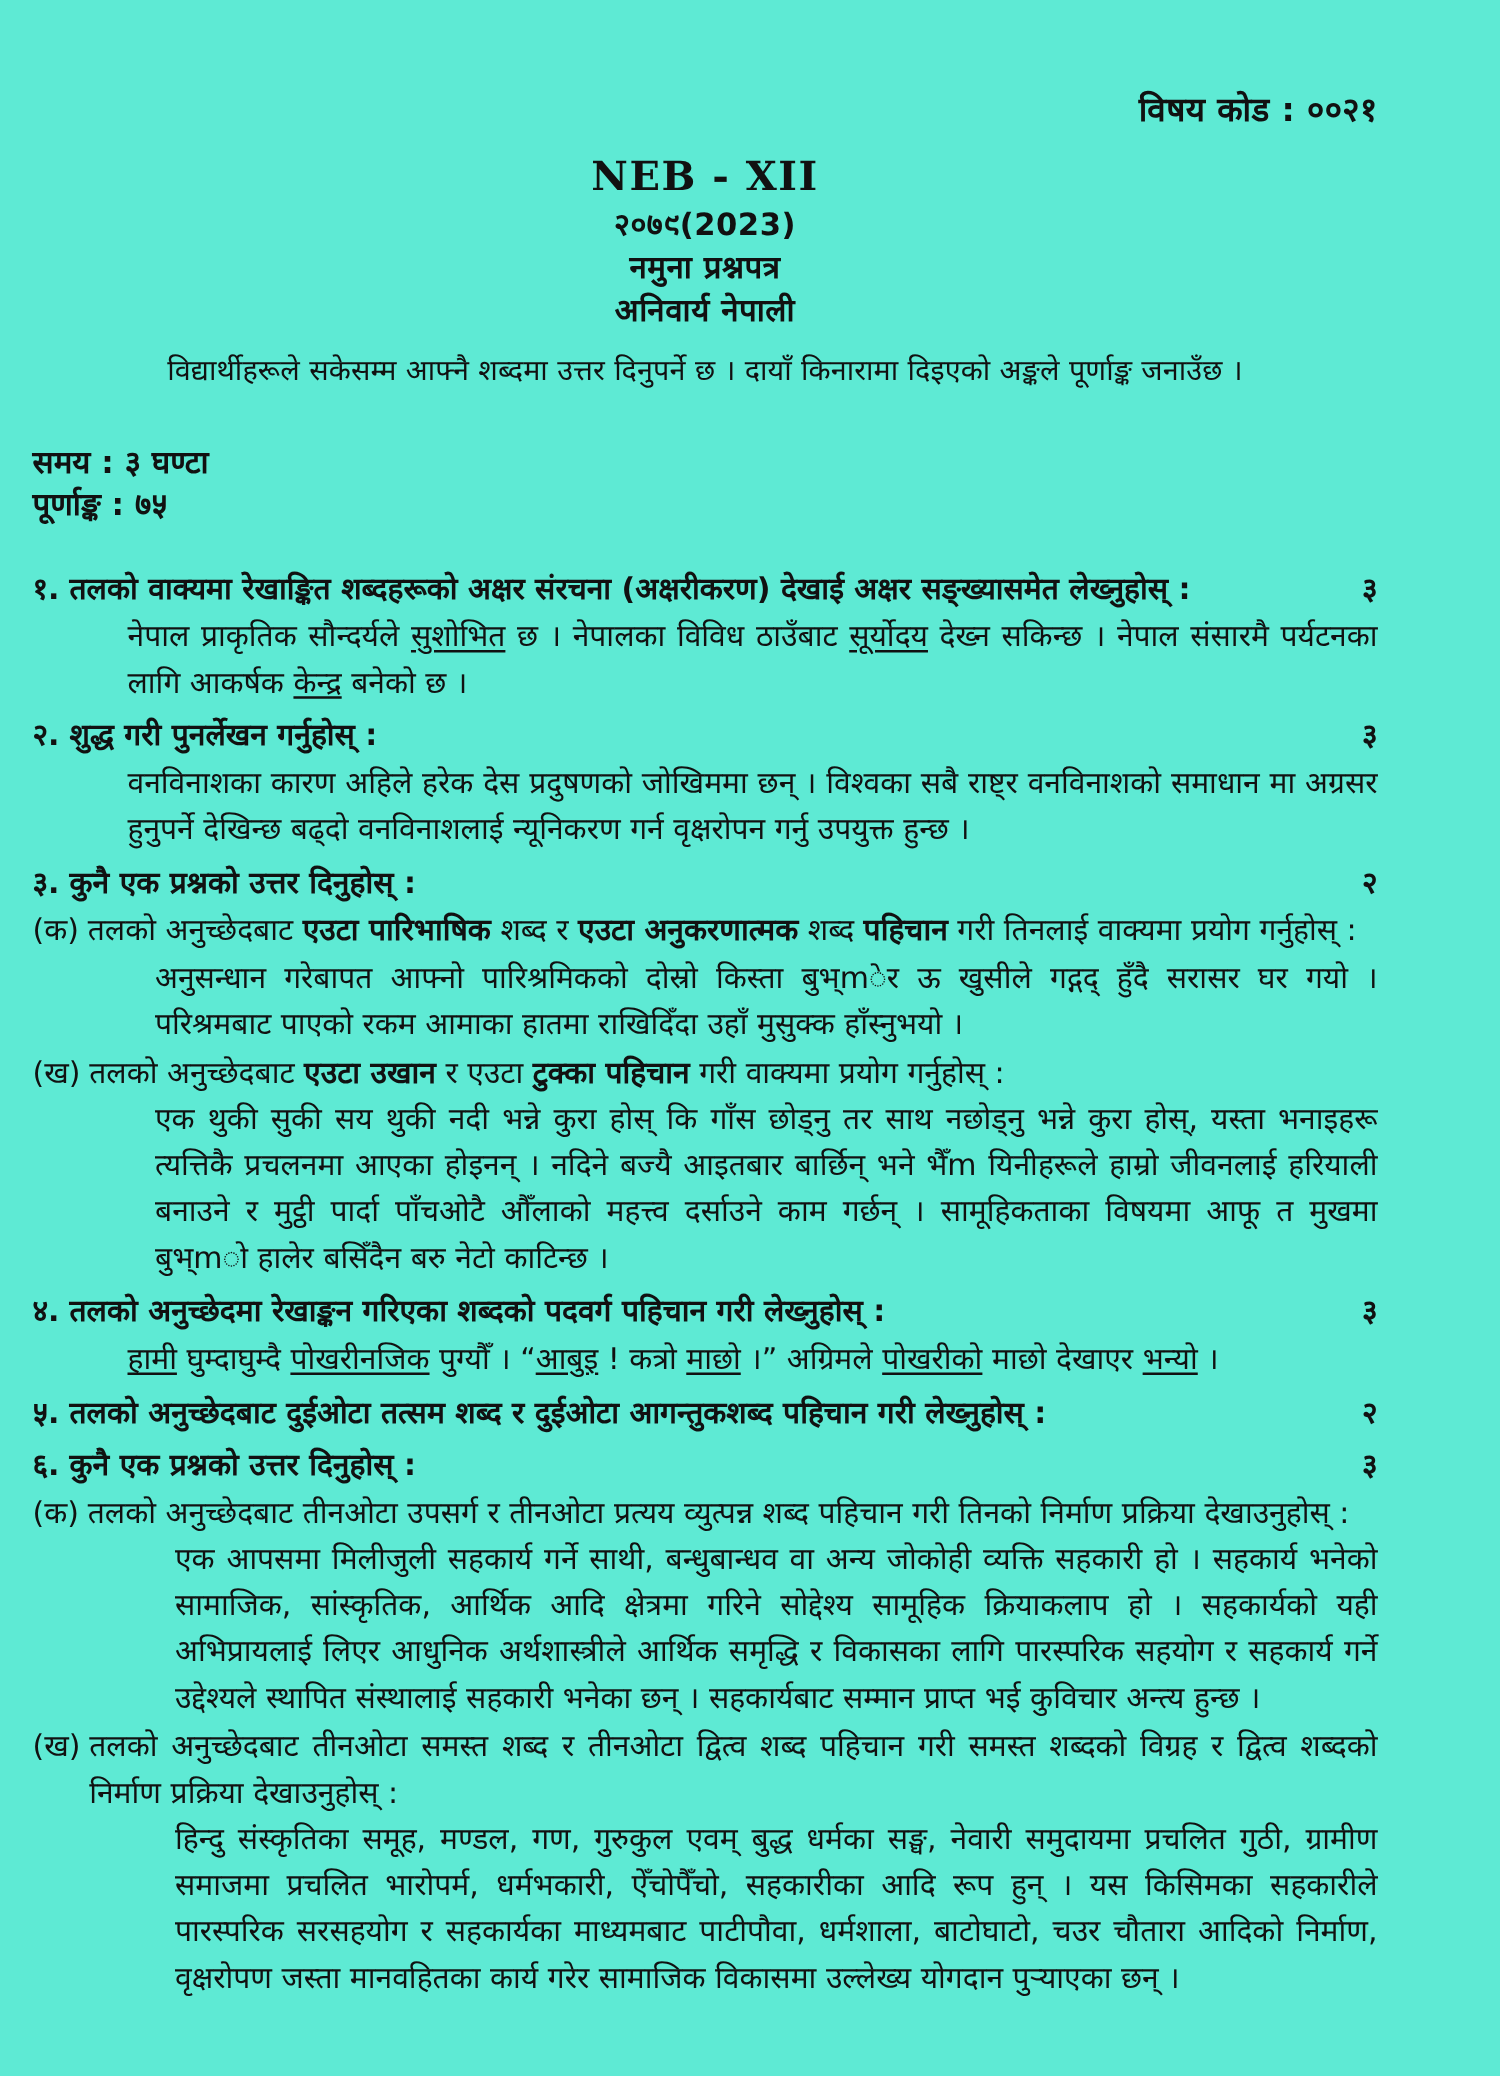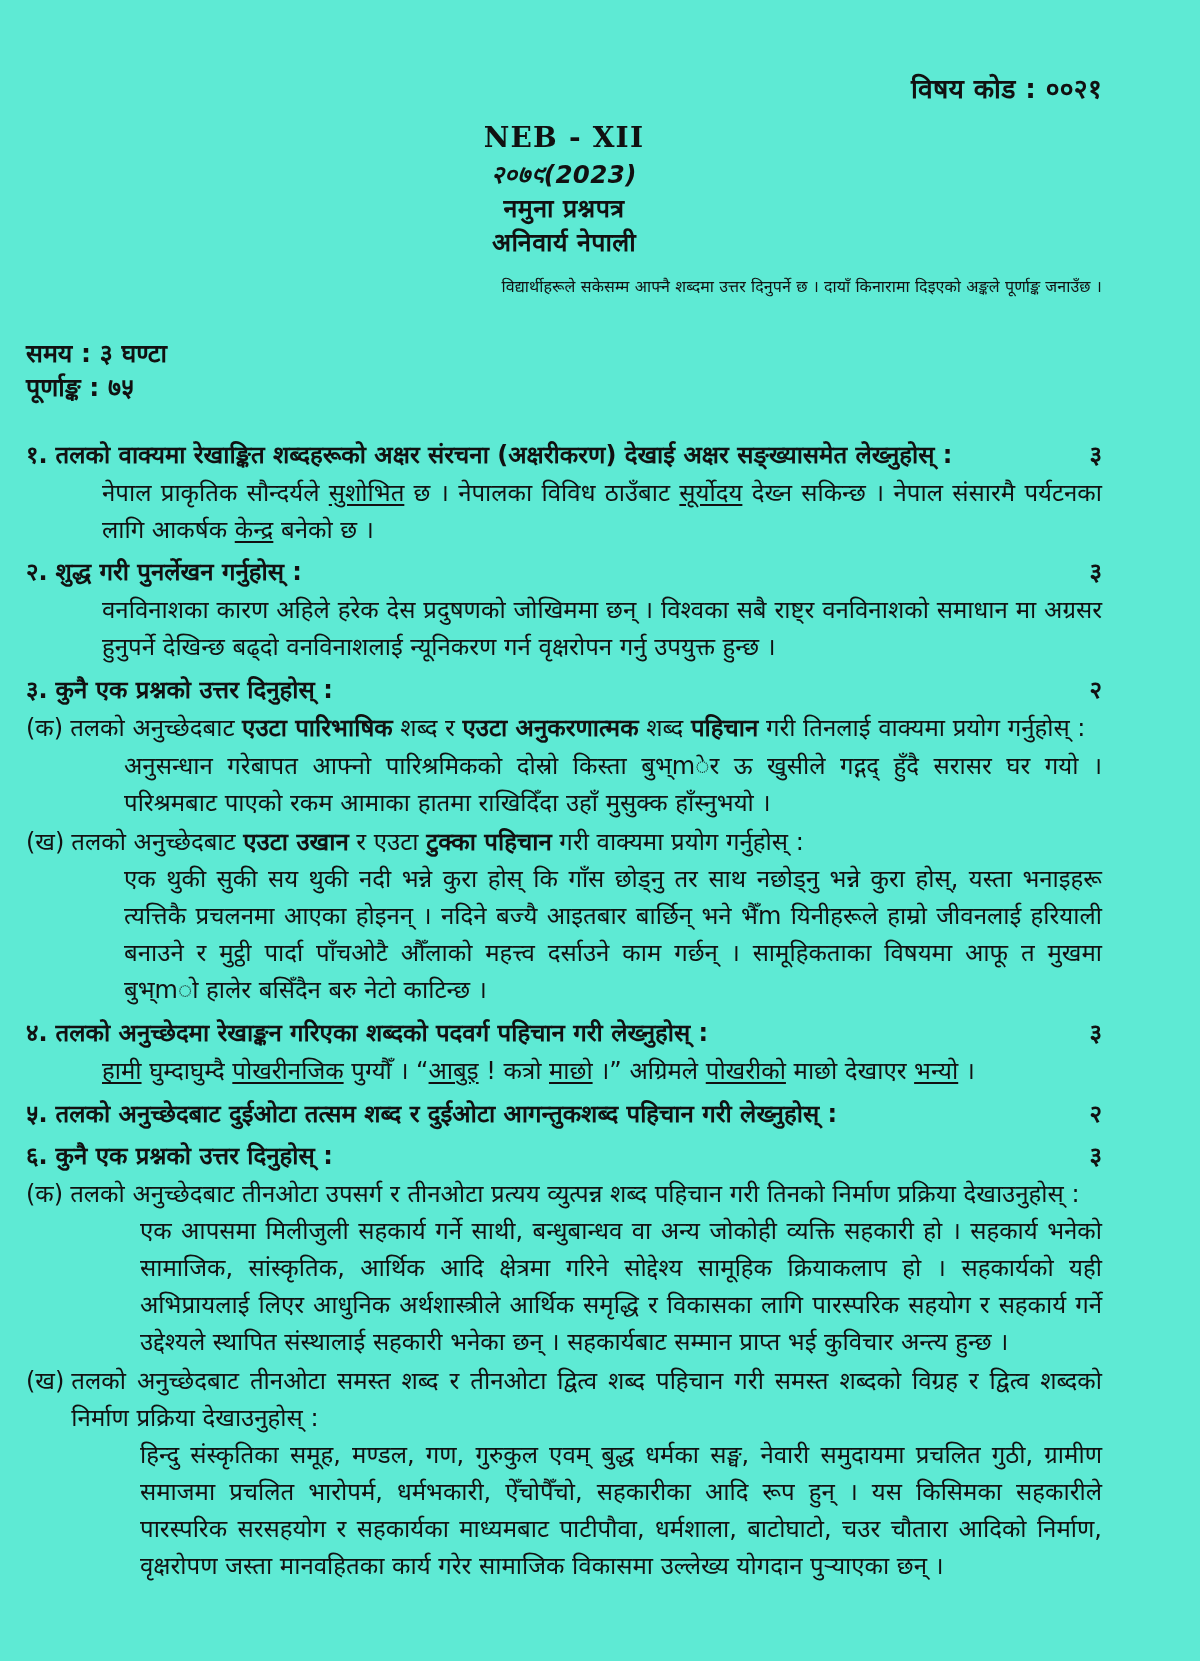--- a/index.html
+++ b/index.html
@@ -38,33 +38,32 @@
     margin: 0 0 8px 0;
   }
   .title-line {
     font-size: 25px;
     font-weight: 700;
     line-height: 1.38;
     letter-spacing: 0.4px;
   }
   .title-line.latin {
     font-family: "DejaVu Serif", "Liberation Serif", serif;
-    font-size: 28px;
+    font-size: 32px;
     letter-spacing: 1.2px;
   }
   .title-line.year {
     font-size: 24.5px;
-    font-style: italic;
   }
 
   .instruction {
-    font-size: 16px;
+    font-size: 23px;
     line-height: 1.5;
     margin: 14px 0 0 0;
-    text-align: right;
+    text-align: center;
     letter-spacing: 0.1px;
   }
 
   .meta-row {
     display: flex;
     justify-content: space-between;
     align-items: baseline;
     font-size: 25px;
     font-weight: 700;
     margin: 36px 0 34px 0;

